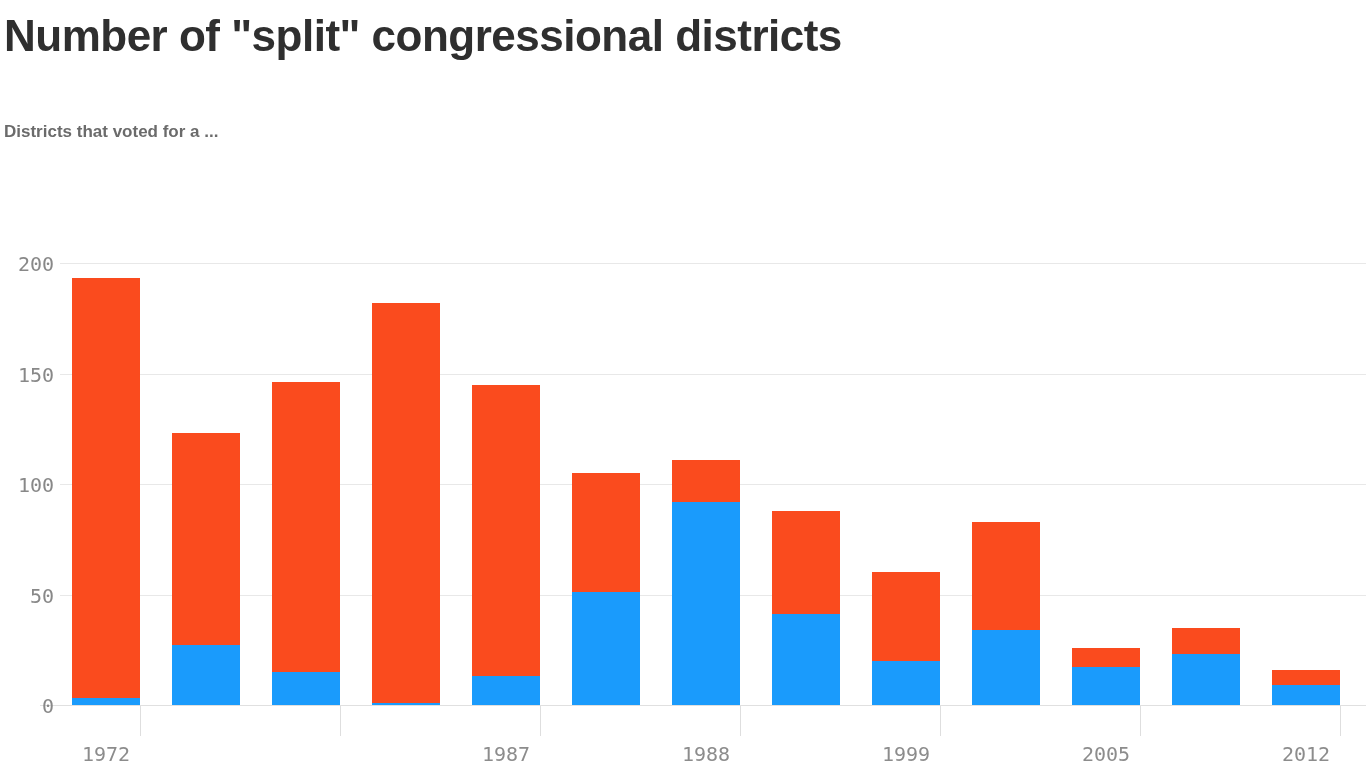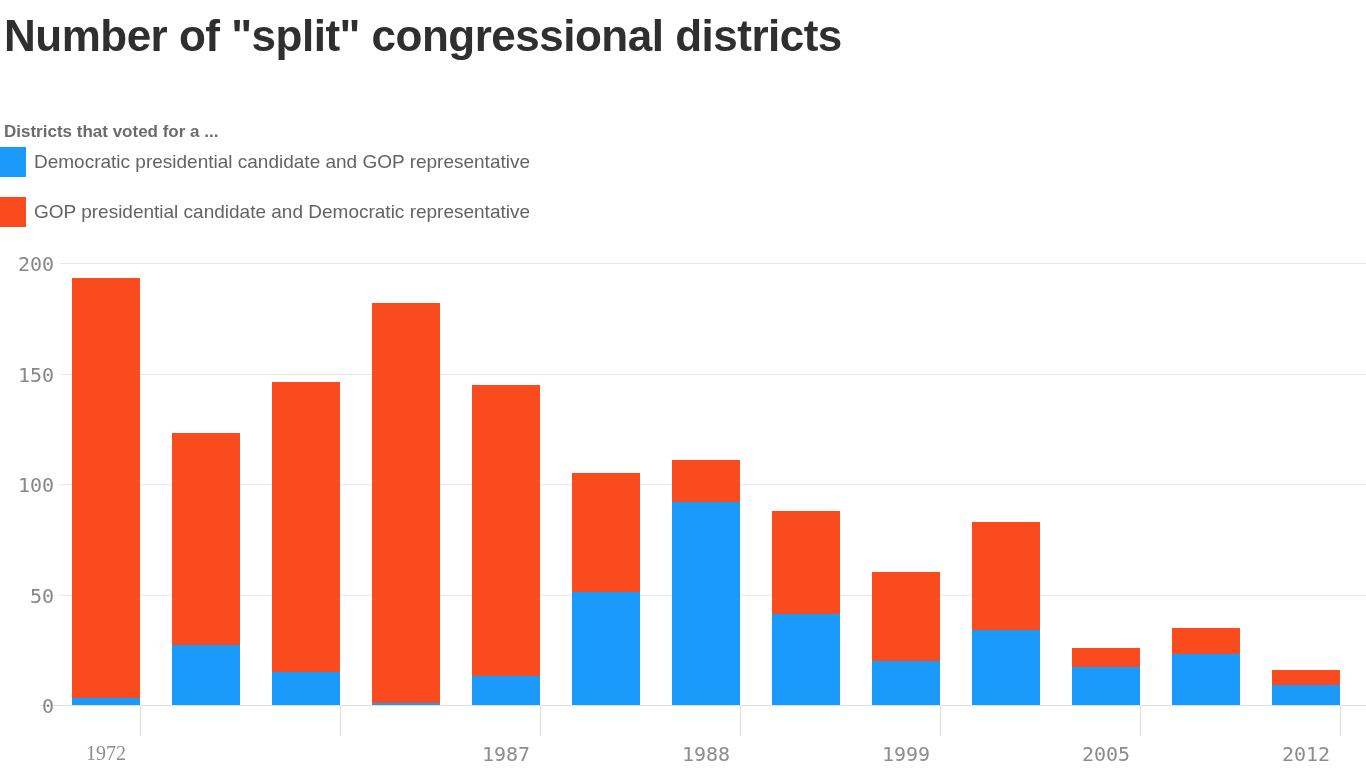--- a/index.html
+++ b/index.html
@@ -134,30 +134,20 @@
 </style>
 </head>
 <body>
 
 <div id="page">
 
   <div class="chart-title">Number of "split" congressional districts</div>
 
   <div class="legend-caption">Districts that voted for a ...</div>
 
-  <div class="legend">
-    <div class="legend-row">
-      <span class="legend-swatch" style="background:#1a9bfc"></span>
-      <span class="legend-label">Democratic presidential candidate and GOP representative</span>
-    </div>
-    <div class="legend-row">
-      <span class="legend-swatch" style="background:#fa4b1e"></span>
-      <span class="legend-label">GOP presidential candidate and Democratic representative</span>
-    </div>
-  </div>
 
   <div class="plot">
     <div id="gridlines">
         <div class="gridline zero" style="top: 705px;"></div>
         <div class="gridline" style="top: 594.5px;"></div>
         <div class="gridline" style="top: 484px;"></div>
         <div class="gridline" style="top: 373.5px;"></div>
         <div class="gridline" style="top: 263px;"></div>
       </div>
     <div id="ylabels">
@@ -216,21 +206,21 @@
           <div class="seg seg-red" style="height: 26.52px; background: rgb(250, 75, 30);"></div>
           <div class="seg seg-blue" style="height: 50.83px; background: rgb(26, 155, 252);"></div>
         </div>
         <div class="bar-group" title="2020: 16" style="left: 1272px; width: 68px;">
           <div class="seg seg-red" style="height: 15.47px; background: rgb(250, 75, 30);"></div>
           <div class="seg seg-blue" style="height: 19.89px; background: rgb(26, 155, 252);"></div>
         </div>
       </div>
     <div id="xaxis">
         <div class="xtick" style="left: 140px;"></div>
-        <div class="xtick-label" style="left: 106px; font-family: Liberation Serif, serif;">1972</div>
+        <div class="xtick-label" style="left: 106px;">1972</div>
         <div class="xtick" style="left: 340px;"></div>
         <div class="xtick-label" style="left: 306px; margin-top: 36px;">1980</div>
         <div class="xtick" style="left: 540px;"></div>
         <div class="xtick-label" style="left: 506px;">1987</div>
         <div class="xtick" style="left: 740px;"></div>
         <div class="xtick-label" style="left: 706px;">1988</div>
         <div class="xtick" style="left: 940px;"></div>
         <div class="xtick-label" style="left: 906px;">1999</div>
         <div class="xtick" style="left: 1140px;"></div>
         <div class="xtick-label" style="left: 1106px;">2005</div>

